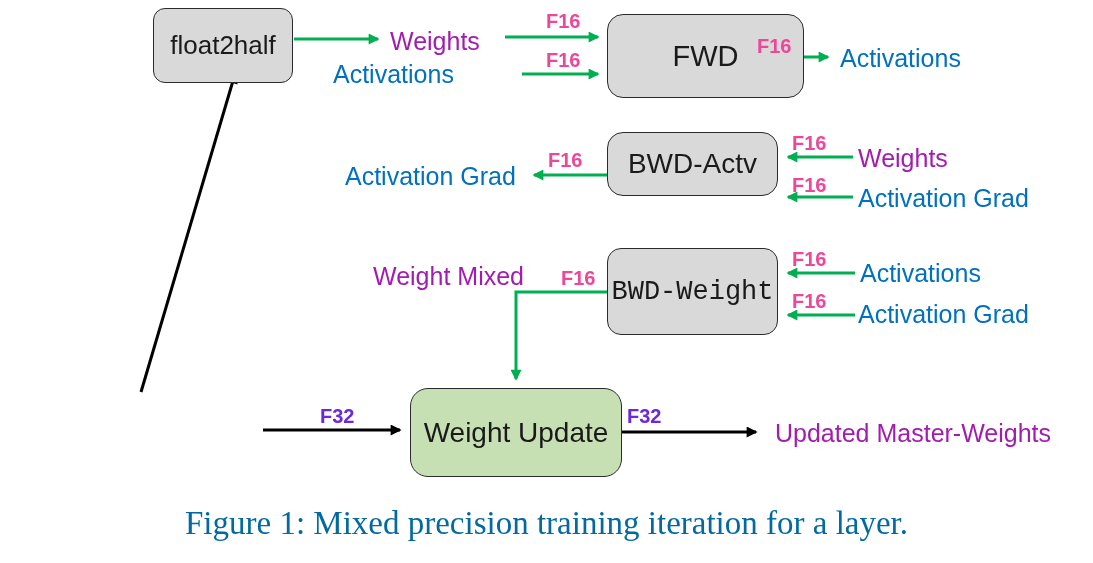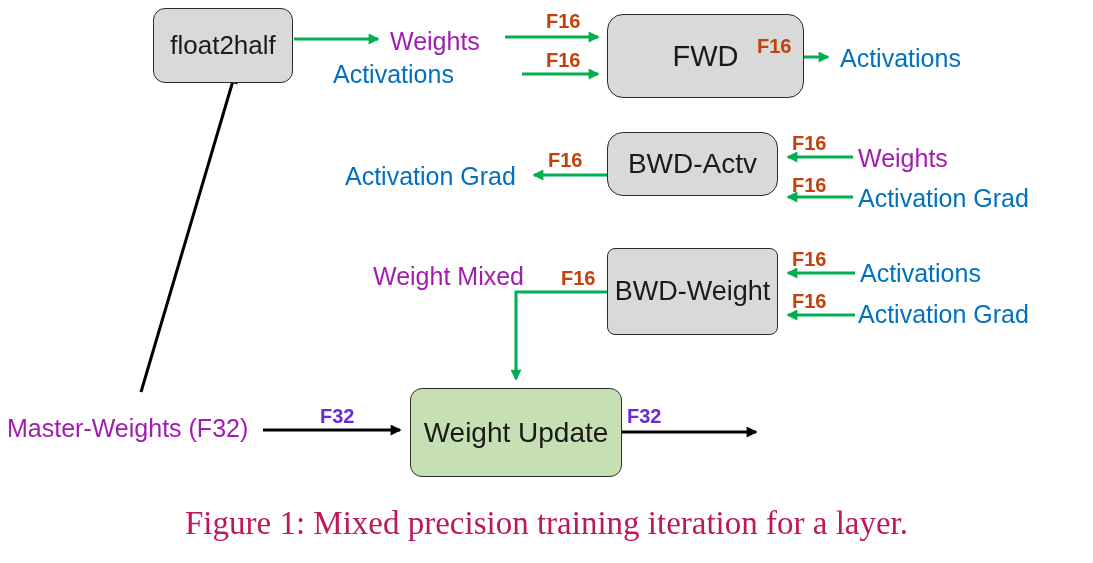--- a/index.html
+++ b/index.html
@@ -7,24 +7,24 @@
          font-family:"Liberation Sans",sans-serif;}
   svg.arrows{position:absolute;left:0;top:0;width:1093px;height:563px;}
   .g{stroke:#00B050;stroke-width:3;fill:none;}
   .k{stroke:#000000;stroke-width:3;fill:none;}
   .node{position:absolute;display:flex;align-items:center;justify-content:center;
         background:#D9D9D9;border:1.6px solid #2b2b2b;color:#1a1a1a;
         box-sizing:border-box;}
   .node.green{background:#C6E0B4;}
   .lbl{position:absolute;font-size:25px;line-height:28px;color:#a21caf;white-space:nowrap;}
   .lbl.blue{color:#0070C0;}
-  .tag{position:absolute;font-size:20px;line-height:20px;font-weight:bold;color:#c2410c;white-space:nowrap;}
+  .tag{position:absolute;font-size:20px;line-height:20px;font-weight:bold;color:#ec4899;white-space:nowrap;}
   .tag.black{color:#6d28d9;}
   #caption{position:absolute;left:0;right:0;top:505px;text-align:center;
-           font-family:"Liberation Serif",serif;font-size:33px;color:#be185d;}
+           font-family:"Liberation Serif",serif;font-size:33px;color:#0369a1;}
 </style>
 </head>
 <body>
 
 <div id="stage">
 
   <svg class="arrows">
     <defs>
       <marker id="ah-green" viewBox="0 0 10 10" refX="8.5" refY="5" markerWidth="13" markerHeight="11" orient="auto" markerUnits="userSpaceOnUse">
         <path d="M0,0 L10,5 L0,10 Z" fill="#00B050"></path>
@@ -50,24 +50,24 @@
 
   <div class="node" style="left:153px;top:8px;width:140px;height:75px;border-radius:12px;font-size:26px;">
     <span>float2half</span>
   </div>
   <div class="node" style="left:607px;top:14px;width:197px;height:84px;border-radius:16px;font-size:29px;">
     <span>FWD</span>
   </div>
   <div class="node" style="left:607px;top:132px;width:171px;height:64px;border-radius:16px;font-size:28px;">
     <span>BWD-Actv</span>
   </div>
-  <div class="node" style="left:607px;top:248px;width:171px;height:87px;border-radius:8px;font-size:27px;">
+  <div class="node" style="left:607px;top:248px;width:171px;height:87px;border-radius:14px;font-size:27px;font-family:Liberation Mono, monospace;">
     <span>BWD-Weight</span>
   </div>
-  <div class="node green" style="left:410px;top:388px;width:212px;height:89px;border-radius:12px;font-size:28px;">
+  <div class="node green" style="left:410px;top:388px;width:212px;height:89px;border-radius:18px;font-size:28px;">
     <span>Weight Update</span>
   </div>
 
   <div class="lbl" style="left:390px;top:27px;">Weights</div>
   <div class="lbl blue" style="left:333px;top:60px;">Activations</div>
   <div class="tag" style="left:546px;top:11px;">F16</div>
   <div class="tag" style="left:546px;top:50px;">F16</div>
   <div class="tag" style="left:757px;top:36px;">F16</div>
   <div class="lbl blue" style="left:840px;top:44px;">Activations</div>
 
@@ -78,18 +78,18 @@
   <div class="tag" style="left:792px;top:175px;">F16</div>
   <div class="lbl blue" style="left:858px;top:184px;">Activation Grad</div>
 
   <div class="lbl" style="left:373px;top:262px;">Weight Mixed</div>
   <div class="tag" style="left:561px;top:268px;">F16</div>
   <div class="tag" style="left:792px;top:249px;">F16</div>
   <div class="lbl blue" style="left:860px;top:259px;">Activations</div>
   <div class="tag" style="left:792px;top:291px;">F16</div>
   <div class="lbl blue" style="left:858px;top:300px;">Activation Grad</div>
 
-  <div class="lbl" style="left:7px;top:414px;">Master-Weights (F32)</div>
   <div class="tag black" style="left:320px;top:406px;">F32</div>
   <div class="tag black" style="left:627px;top:406px;">F32</div>
+  <div class="lbl" style="left:775px;top:419px;">Updated Master-Weights</div>
 
   <div id="caption">Figure 1: Mixed precision training iteration for a layer.</div>
 </div>
 
 </body></html>

